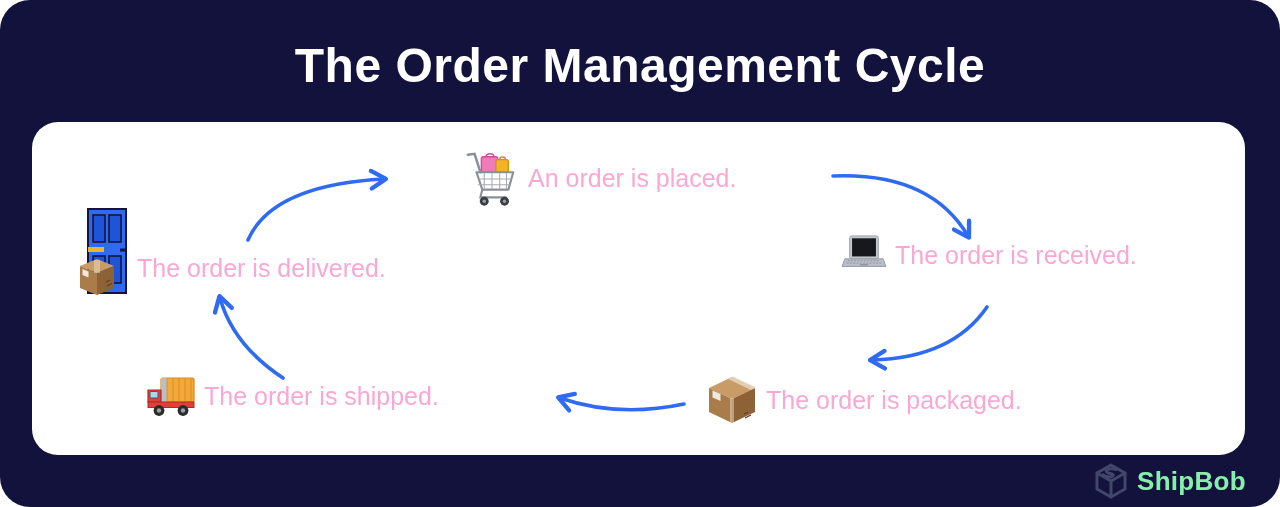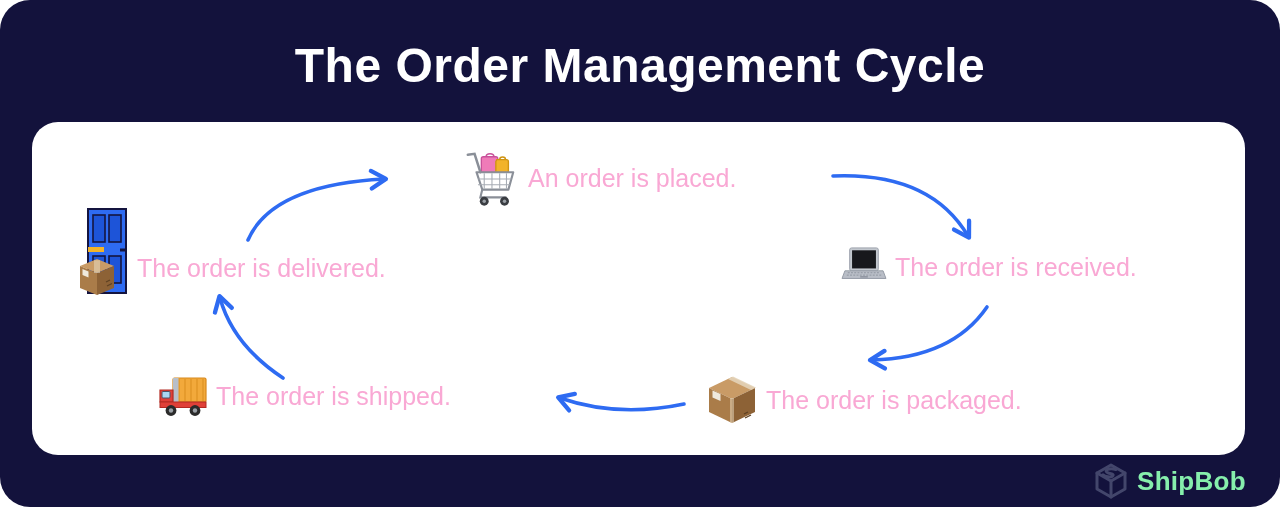--- a/index.html
+++ b/index.html
@@ -44,23 +44,23 @@
     position: absolute;
     display: flex;
     align-items: center;
     gap: 8px;
     color: #f9a8d4;
     font-size: 25px;
     white-space: nowrap;
   }
   .step .label { line-height: 1; }
   .step-placed    { left: 462px; top: 147px; }
-  .step-received  { left: 841px; top: 246px; }
+  .step-received  { left: 841px; top: 234px; }
   .step-packaged  { left: 706px; top: 374px; align-items: center; }
-  .step-shipped   { left: 158px; top: 374px; }
+  .step-shipped   { left: 146px; top: 374px; }
   .step-delivered { left: 80px;  top: 207px; gap: 7px; }
   .step-delivered .label { margin-top: 30px; }
   .icon { display: block; flex: 0 0 auto; }
   .brand {
     position: absolute;
     right: 34px;
     bottom: 8px;
     display: flex;
     align-items: center;
     gap: 9px;

